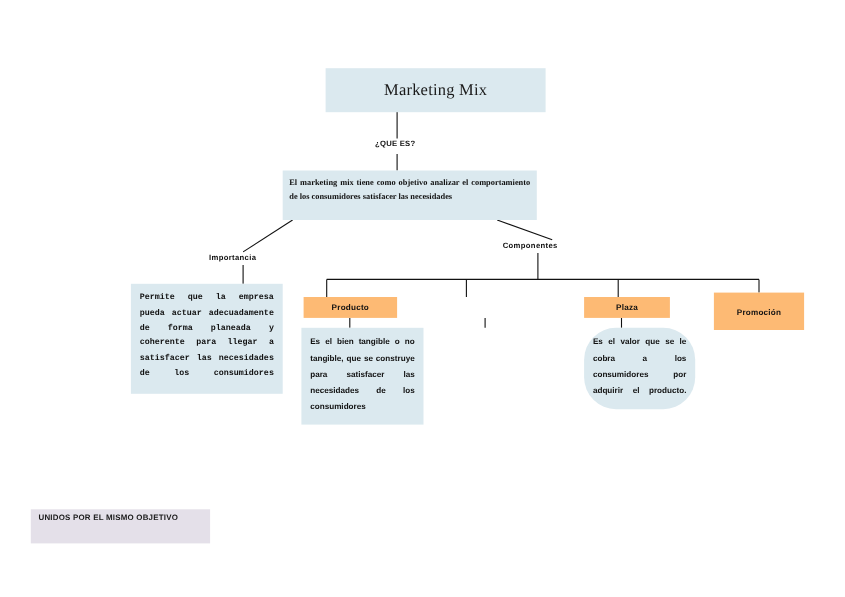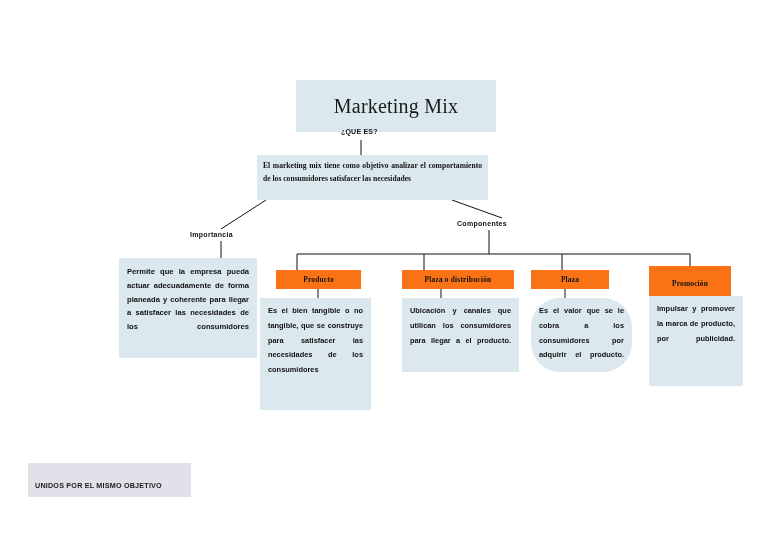--- a/index.html
+++ b/index.html
@@ -28,24 +28,24 @@
     height: 543px;
     pointer-events: none;
   }
   .node {
     position: absolute;
     background: #dbe9ef;
     box-sizing: border-box;
   }
   
   #node-title {
-    left: 296px; top: 80px;
-    width: 200px; height: 52px;
+    left: 296px; top: 62px;
+    width: 200px; height: 40px;
     font-family: "Liberation Serif", serif;
-    font-size: 20px;
+    font-size: 15px;
     color: #1a1a1a;
     display: flex;
     align-items: center;
     justify-content: center;
     letter-spacing: 0.2px;
   }
   
   #node-definition {
     left: 257px; top: 155px;
     width: 231px; height: 45px;
@@ -68,33 +68,33 @@
   }
   #label-quees { left: 341px; top: 128px; letter-spacing: 0.2px; }
   #label-importancia { left: 190px; top: 231px; letter-spacing: 0.3px; }
   #label-componentes { left: 457px; top: 220px; letter-spacing: 0.3px; }
 
   
   #node-importancia-body {
     left: 119px; top: 258px;
     width: 138px; height: 100px;
     padding: 7px 8px;
-    font-family: Liberation Sans, sans-serif;
+    font-family: Liberation Mono, monospace;
     font-weight: bold;
     font-size: 7.6px;
     line-height: 1.82;
     color: #111111;
     text-align: justify;
   }
   
   .comp-header {
     position: absolute;
-    background: #f97316;
-    box-sizing: border-box;
-    font-family: Liberation Serif, serif;
+    background: #fdba74;
+    box-sizing: border-box;
+    font-family: Liberation Sans, sans-serif;
     font-weight: bold;
     font-size: 7.4px;
     color: #111111;
     display: flex;
     align-items: center;
     justify-content: center;
     letter-spacing: 0.2px;
   }
   #head-producto     { left: 276px; top: 270px; width: 85px;  height: 19px; }
   #head-plaza        { left: 402px; top: 270px; width: 112px; height: 19px; }
@@ -107,41 +107,41 @@
     background: #dbe9ef;
     box-sizing: border-box;
     font-family: "Liberation Sans", sans-serif;
     font-weight: bold;
     font-size: 7.4px;
     line-height: 2.0;
     color: #111111;
     text-align: justify;
     padding: 6px 8px;
   }
-  #body-producto  { left: 260px; top: 298px; width: 111px; height: 112px; }
+  #body-producto  { left: 274px; top: 298px; width: 111px; height: 88px; }
   #body-plaza     { left: 402px; top: 298px; width: 117px; height: 74px; }
   #body-precio    { left: 531px; top: 298px; width: 101px; height: 74px; border-radius: 29px; }
   #body-promocion { left: 649px; top: 296px; width: 94px;  height: 90px; }
 
   
   .justify-all { text-align: justify; }
   .justify-all::after {
     content: "";
     display: inline-block;
     width: 100%;
   }
 
   
   #footer-badge {
     position: absolute;
     left: 28px; top: 463px;
     width: 163px; height: 31px;
     background: #e4e0e9;
     box-sizing: border-box;
-    padding: 17px 7px;
+    padding: 2px 7px;
     font-family: "Liberation Sans", sans-serif;
     font-weight: bold;
     font-size: 7.2px;
     line-height: 1.65;
     color: #1a1a1a;
     letter-spacing: 0.2px;
   }
 </style>
 </head>
 <body>
@@ -183,26 +183,23 @@
 
   <div class="edge-label" id="label-importancia">Importancia</div>
 
   <div class="node justify-all" id="node-importancia-body">Permite que la empresa pueda actuar adecuadamente de forma planeada y coherente para llegar a satisfacer las necesidades de los consumidores</div>
 
   <div class="edge-label" id="label-componentes">Componentes</div>
 
   <div class="comp-header" id="head-producto">Producto</div>
   <div class="comp-body justify-all" id="body-producto">Es el bien tangible o no tangible, que se construye para satisfacer las necesidades de los consumidores</div>
 
-  <div class="comp-header" id="head-plaza">Plaza o distribución</div>
-  <div class="comp-body justify-all" id="body-plaza">Ubicación y canales que utilican los consumidores para llegar a el producto.</div>
 
   <div class="comp-header" id="head-precio">Plaza</div>
   <div class="comp-body justify-all" id="body-precio">Es el valor que se le cobra a los consumidores por adquirir el producto.</div>
 
   <div class="comp-header" id="head-promocion">Promoción</div>
-  <div class="comp-body justify-all" id="body-promocion">Impulsar y promover la marca de producto, por publicidad.</div>
 
   <div id="footer-badge">
     <div>UNIDOS POR EL MISMO OBJETIVO</div>
   </div>
 
 </div>
 
 </body></html>

